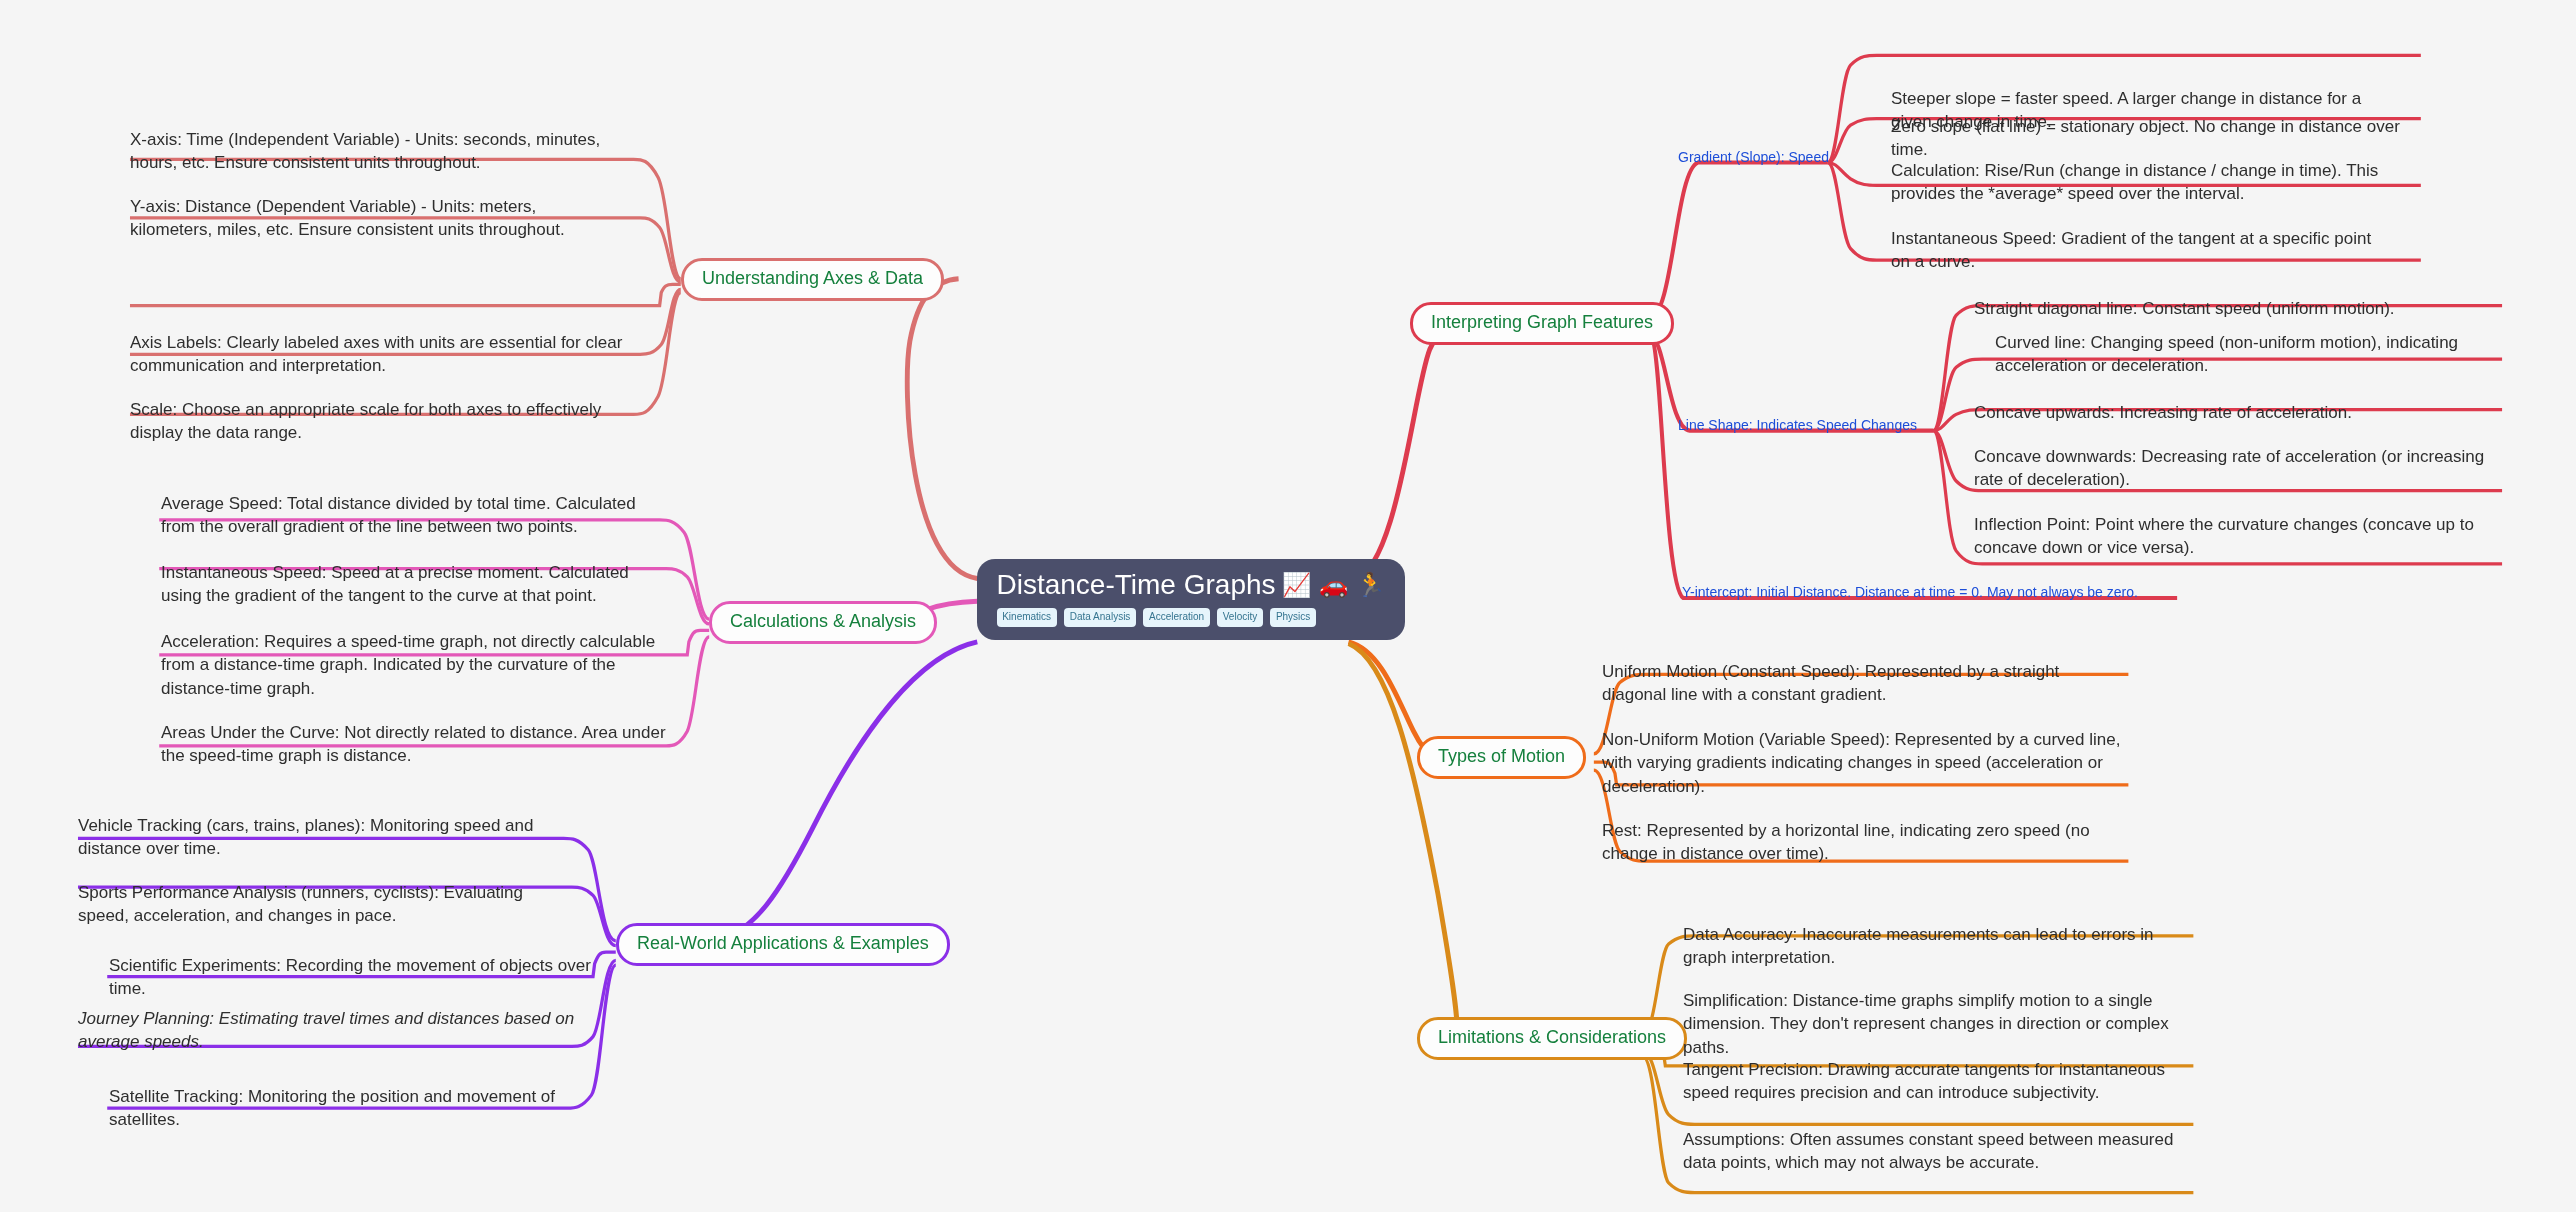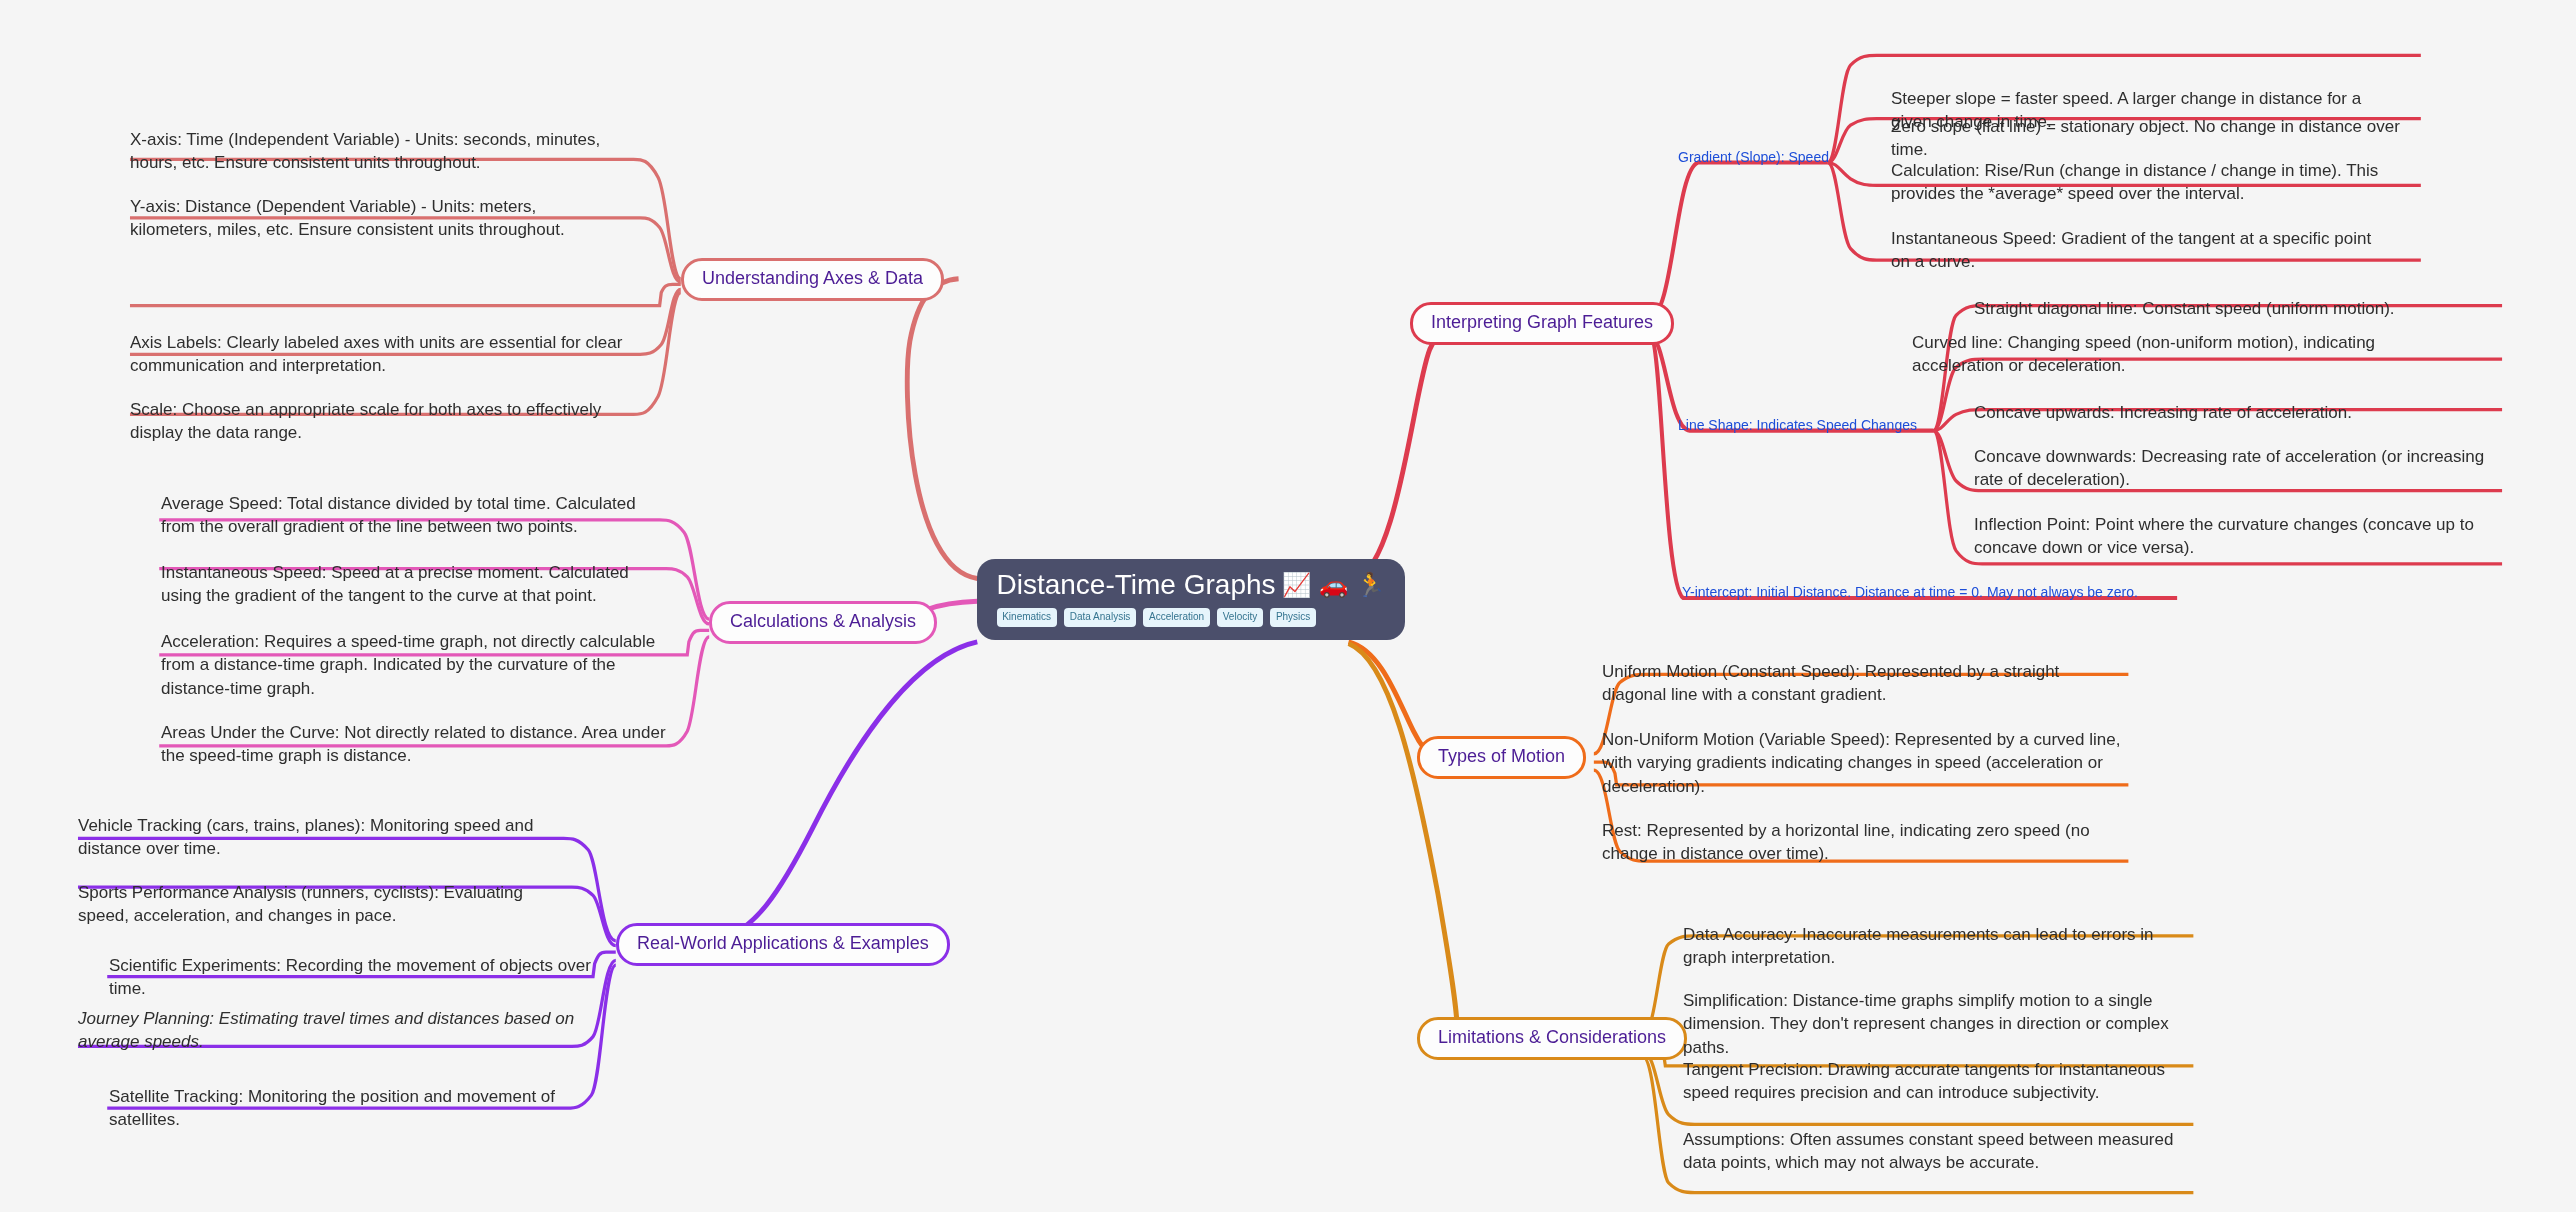--- a/index.html
+++ b/index.html
@@ -34,21 +34,21 @@
     padding:4.1px 5.7px 4.9px 5.7px;border-radius:4.1px;white-space:nowrap;
   }
 
   
   .branch{
     position:absolute;
     background:#fdfdfd;
     border:3.2px solid #999;
     border-radius:21px;
     padding:7.3px 18px 9px 18px;
-    font-size:18px;color:#4c1d95;white-space:nowrap;
+    font-size:18px;color:#15803d;white-space:nowrap;
     box-sizing:border-box;
     line-height:1.15;
   }
 
   
   .sublabel{
     position:absolute;
     font-size:14px;color:#1d4ed8;white-space:nowrap;line-height:1.3;
   }
 
@@ -236,21 +236,21 @@
   <div class="leaf r" style="left:1891px;top:159px;width:520px;">
     <span>Calculation: Rise/Run (change in distance / change in time).  This provides the *average* speed over the interval.</span>
   </div>
   <div class="leaf r" style="left:1891px;top:227px;width:487px;">
     <span>Instantaneous Speed: Gradient of the tangent at a specific point on a curve.</span>
   </div>
 
   <div class="leaf r" style="left:1974px;top:297px;width:520px;">
     <span>Straight diagonal line: Constant speed (uniform motion).</span>
   </div>
-  <div class="leaf r" style="left:1912px;top:331px;width:528px;">
+  <div class="leaf r" style="left:1995px;top:331px;width:528px;">
     <span>Curved line: Changing speed (non-uniform motion), indicating acceleration or deceleration.</span>
   </div>
   <div class="leaf r" style="left:1974px;top:401px;width:520px;">
     <span>Concave upwards: Increasing rate of acceleration.</span>
   </div>
   <div class="leaf r" style="left:1974px;top:445px;width:528px;">
     <span>Concave downwards: Decreasing rate of acceleration (or increasing rate of deceleration).</span>
   </div>
   <div class="leaf r" style="left:1974px;top:513px;width:528px;">
     <span>Inflection Point: Point where the curvature changes (concave up to concave down or vice versa).</span>

